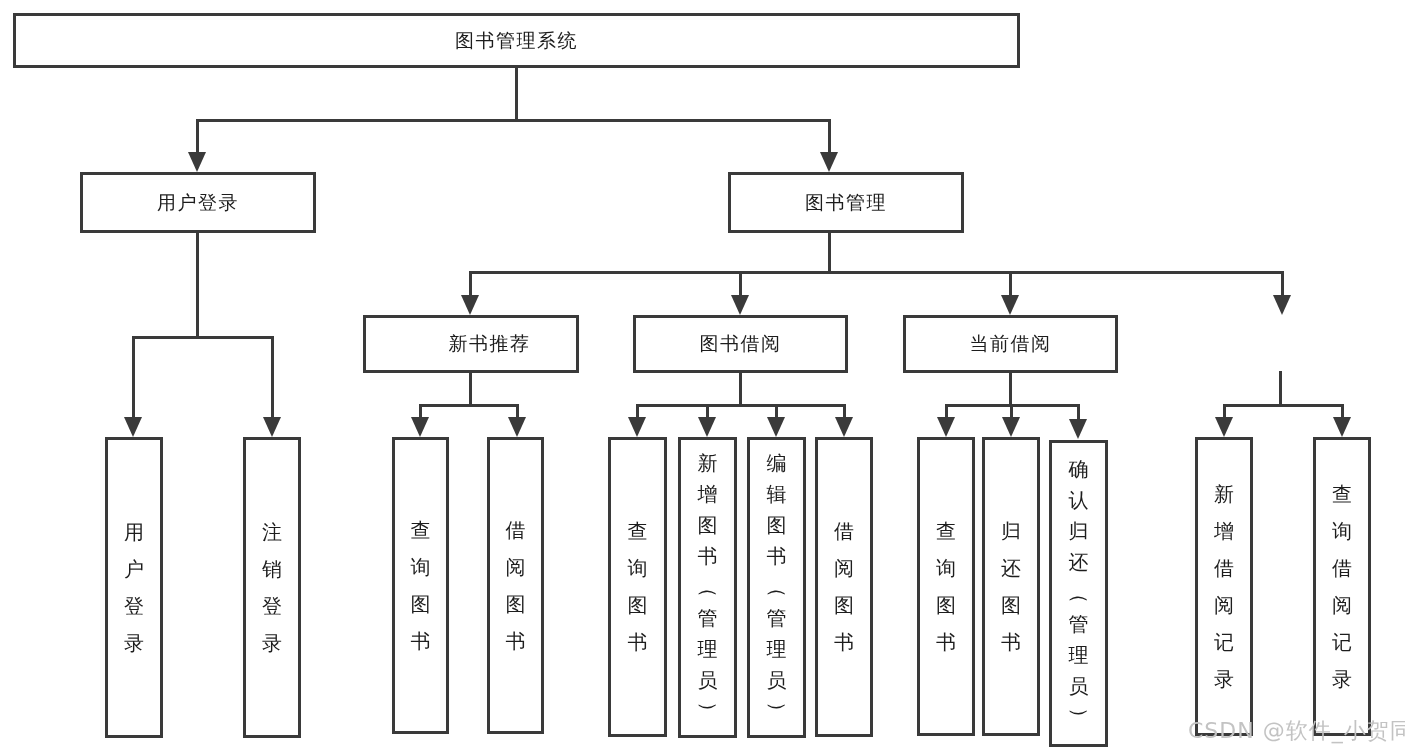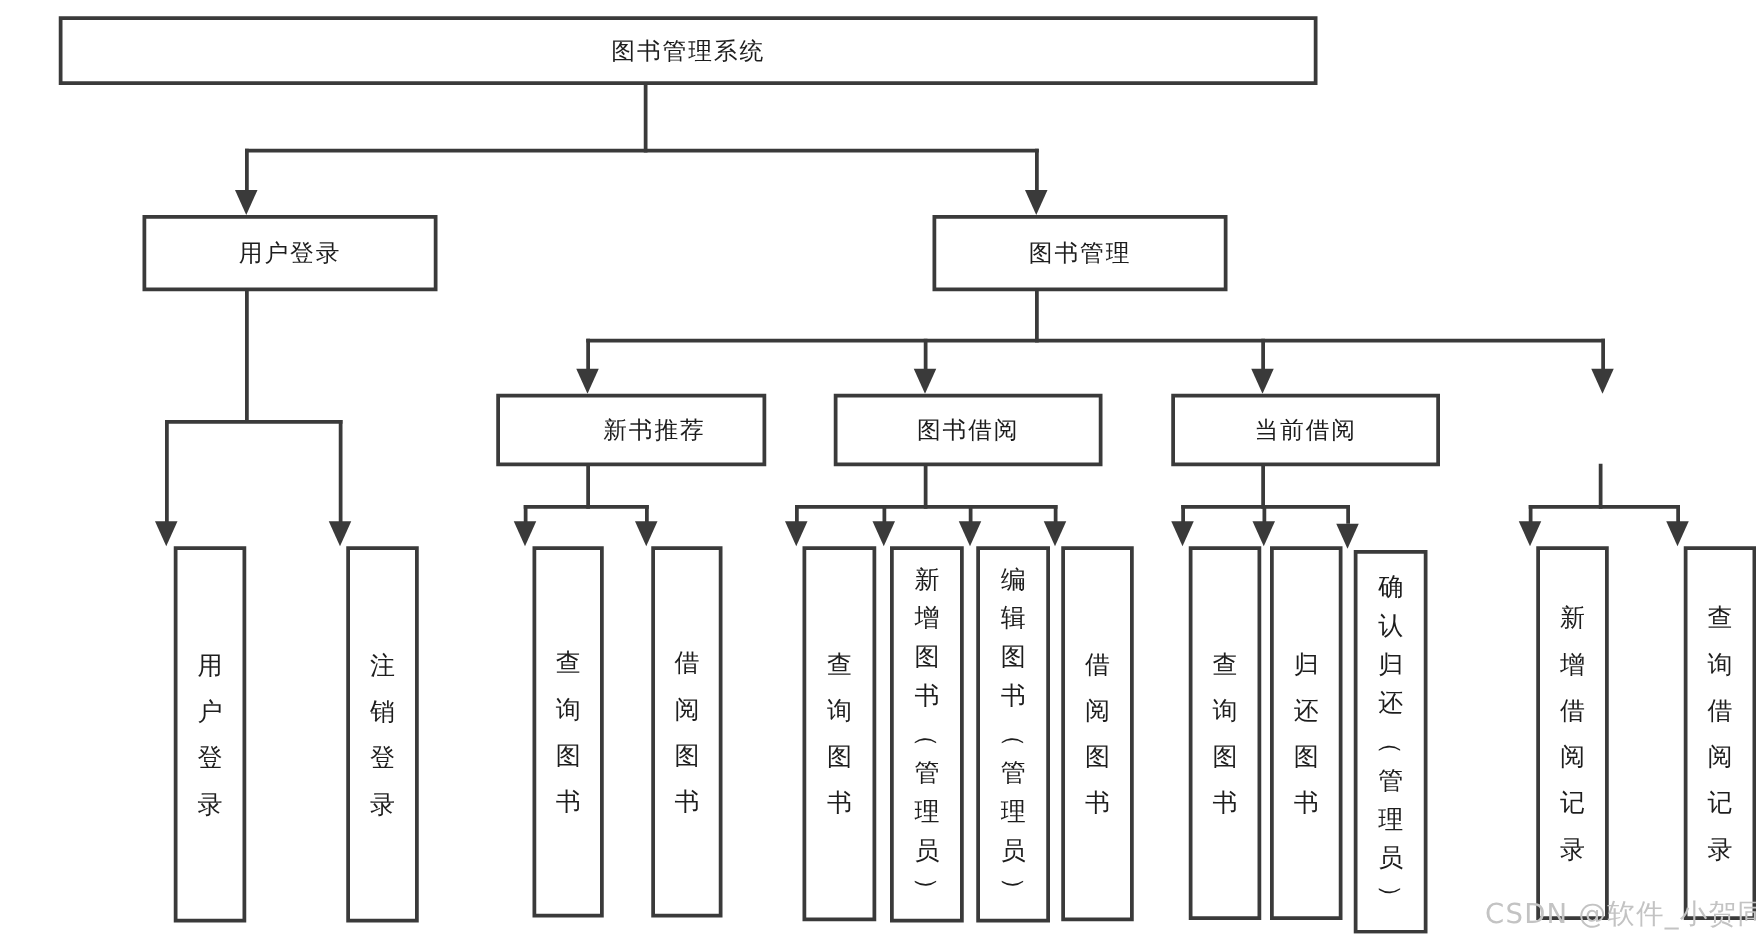--- a/index.html
+++ b/index.html
@@ -1,21 +1,21 @@
 <!DOCTYPE html>
 <html style="--line: #3a3a3a; --text: #1d1d1d; --watermark: #c3c3c3; --bg: #ffffff;"><head>
 <meta charset="utf-8">
 <style>
   * { margin:0; padding:0; box-sizing:border-box; }
   html,body { background:#fff; }
   body { font-family:"DejaVu Sans","Liberation Sans",sans-serif; }
   .canvas { position:relative; width:1405px; height:747px; background:var(--bg,#fff); overflow:hidden; }
 
   .box { position:absolute; border:3px solid var(--line,#3a3a3a); background:#fff;
-         display:flex; align-items:center; justify-content:center; color:var(--text,#1d1d1d);margin-left:34px; }
+         display:flex; align-items:center; justify-content:center; color:var(--text,#1d1d1d); }
   .hbox .lbl { font-size:19px; letter-spacing:1.5px; white-space:nowrap; }
   .vbox { flex-direction:column; }
   .vchar { display:block; height:37px; line-height:37px; font-size:20px; text-align:center; width:100%; }
   .long .vchar { height:31px; line-height:31px; }
   .vchar.rot { transform:rotate(90deg); }
 
   .line { position:absolute; background:var(--line,#3a3a3a); }
   .arrow { position:absolute; width:0; height:0;
            border-left:9px solid transparent; border-right:9px solid transparent;
            border-top:20px solid var(--line,#3a3a3a); }
@@ -35,21 +35,21 @@
   <div class="line" style="left:515px;top:66px;width:3px;height:56px;"></div>
   <div class="line" style="left:196px;top:119px;width:635px;height:3px;"></div>
   <div class="line" style="left:196px;top:119px;width:3px;height:37px;"></div>
   <div class="arrow" style="left:188px;top:152px;"></div>
   <div class="line" style="left:828px;top:119px;width:3px;height:37px;"></div>
   <div class="arrow" style="left:820px;top:152px;"></div>
 
   <div class="box hbox" style="left:80px;top:172px;width:236px;height:61px;text-align:right;">
     <span class="lbl">用户登录</span>
   </div>
-  <div class="box hbox" style="left:712px;top:172px;width:236px;height:61px;">
+  <div class="box hbox" style="left:728px;top:172px;width:236px;height:61px;">
     <span class="lbl">图书管理</span>
   </div>
 
   <div class="line" style="left:196px;top:231px;width:3px;height:107px;"></div>
   <div class="line" style="left:132px;top:336px;width:142px;height:3px;"></div>
   <div class="line" style="left:132px;top:336px;width:3px;height:83px;"></div>
   <div class="arrow" style="left:124px;top:417px;"></div>
   <div class="line" style="left:271px;top:336px;width:3px;height:83px;"></div>
   <div class="arrow" style="left:263px;top:417px;"></div>
 

